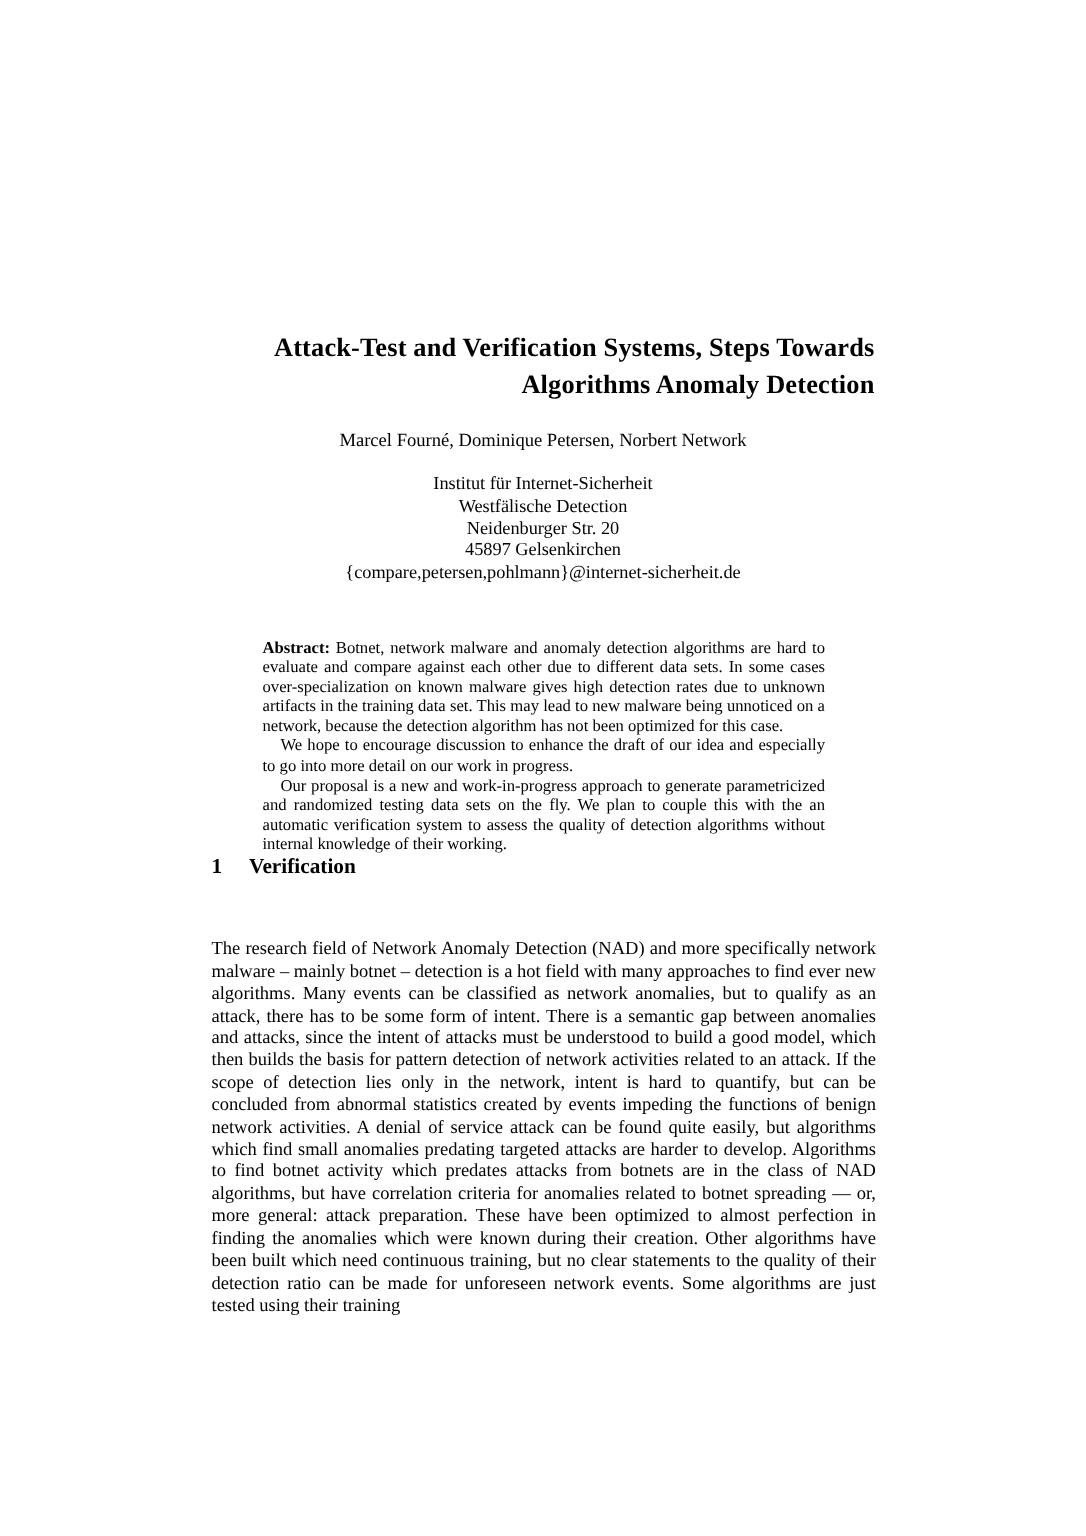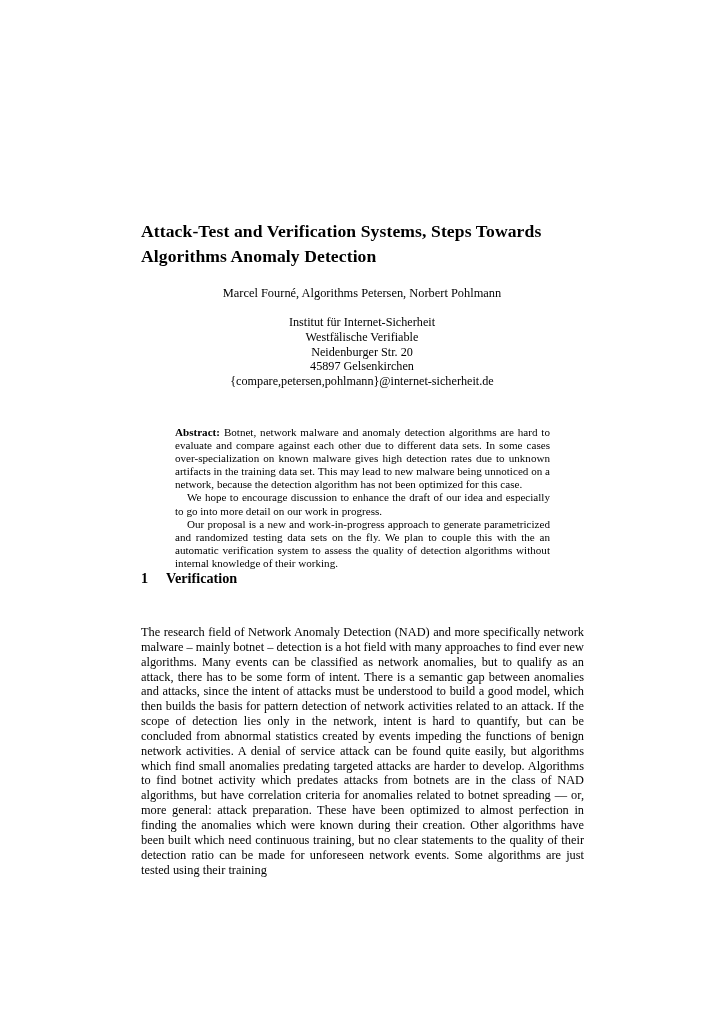--- a/index.html
+++ b/index.html
@@ -18,21 +18,21 @@
     color: #000000;
     -webkit-font-smoothing: antialiased;
   }
 
   
   .title-block {
     position: absolute;
     left: 141px;
     top: 219px;
     width: 442px;
-    text-align: left;
+    text-align: right;
   }
   .paper-title {
     font-size: 17.6px;
     font-weight: bold;
     line-height: 25px;
     letter-spacing: 0.1px;
     margin: 0;
   }
 
   .authors {
@@ -111,25 +111,25 @@
 </style>
 </head>
 <body>
 
 <div class="page">
 
   <div class="title-block">
     <h1 class="paper-title"><span>Attack-Test and Verification Systems, Steps Towards</span><br><span>Algorithms Anomaly Detection</span></h1>
   </div>
 
-  <div class="authors">Marcel Fourné, Algorithms Petersen, Norbert Pohlmann</div>
+  <div class="authors">Marcel Fourné, Dominique Petersen, Norbert Network</div>
 
   <div class="affiliation">
     <div>Institut für Internet-Sicherheit</div>
-    <div>Westfälische Verifiable</div>
+    <div>Westfälische Detection</div>
     <div>Neidenburger Str. 20</div>
     <div>45897 Gelsenkirchen</div>
     <div>{compare,petersen,pohlmann}@internet-sicherheit.de</div>
   </div>
 
   <div class="abstract">
     <p class="first"><span class="abstract-label">Abstract:</span><span> Botnet, network malware and anomaly detection algorithms are hard to evaluate and compare against each other due to different data sets. In some cases over-specialization on known malware gives high detection rates due to unknown artifacts in the training data set. This may lead to new malware being unnoticed on a network, because the detection algorithm has not been optimized for this case.</span></p>
     <p>We hope to encourage discussion to enhance the draft of our idea and especially to go into more detail on our work in progress.</p>
     <p>Our proposal is a new and work-in-progress approach to generate parametricized and randomized testing data sets on the fly. We plan to couple this with the an automatic verification system to assess the quality of detection algorithms without internal knowledge of their working.</p>
   </div>

